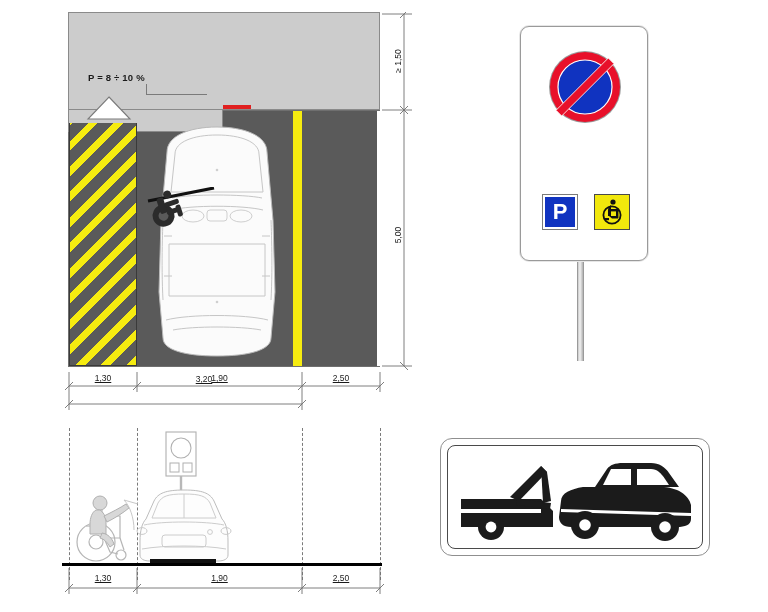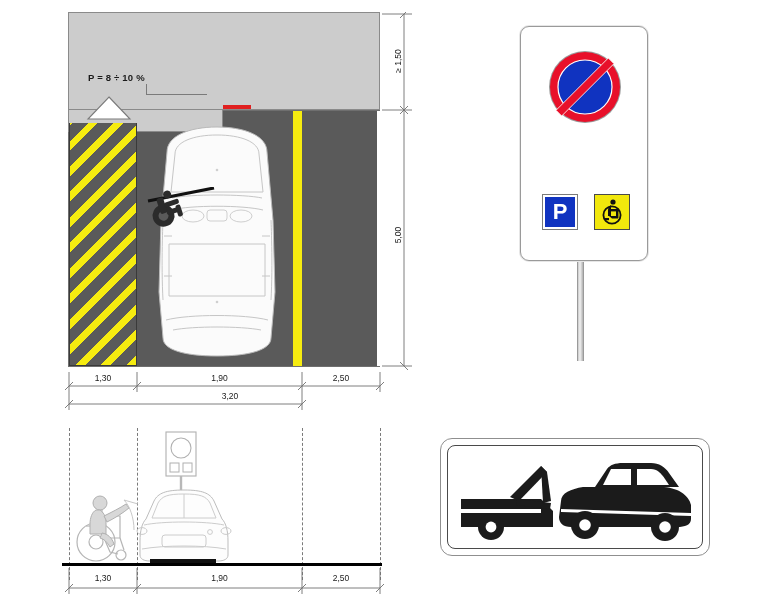--- a/index.html
+++ b/index.html
@@ -68,21 +68,21 @@
 
   
   #dim-vert{position:absolute;left:382px;top:12px;width:40px;height:358px;}
   .dimv-label{
     position:absolute;font-size:8.5px;color:#1a1a1a;
     transform:rotate(-90deg);transform-origin:center center;white-space:nowrap;
   }
 
   
   #dim-horiz-top{position:absolute;left:60px;top:370px;width:330px;height:44px;}
-  .dimh-label{position:absolute;font-size:8.5px;color:#1a1a1a;white-space:nowrap;text-align:center;}
+  .dimh-label{position:absolute;font-size:8.5px;color:#1a1a1a;white-space:nowrap;text-align:center;text-decoration:underline;}
 
   
   #elevation-view{position:absolute;left:60px;top:428px;width:330px;height:170px;}
   .ground-line{position:absolute;left:2px;top:135px;width:320px;height:3px;background:#000;}
   .dashed-v{position:absolute;width:0;border-left:1px dashed #7a7a7a;}
   #dim-horiz-bot{position:absolute;left:60px;top:568px;width:330px;height:30px;}
 
   
   #sign-assembly{position:absolute;left:508px;top:18px;width:170px;height:330px;}
   .sign-board{
@@ -224,21 +224,21 @@
         <line x1="73" y1="20" x2="81" y2="12"></line>
         <line x1="238" y1="20" x2="246" y2="12"></line>
         <line x1="316" y1="20" x2="324" y2="12"></line>
         <line x1="5" y1="38" x2="13" y2="30"></line>
         <line x1="238" y1="38" x2="246" y2="30"></line>
       </g>
     </svg>
     <div class="dimh-label" style="left:9px;top:3px;width:68px;">1,30</div>
     <div class="dimh-label" style="left:77px;top:3px;width:165px;">1,90</div>
     <div class="dimh-label" style="left:242px;top:3px;width:78px;">2,50</div>
-    <div class="dimh-label" style="left:9px;top:21px;width:270px;margin-left:26px;">3,20</div>
+    <div class="dimh-label" style="left:9px;top:4px;width:270px;">3,20</div>
   </div>
 
   <div id="elevation-view">
     <div class="dashed-v" style="left:9px;top:0;height:152px;"></div>
     <div class="dashed-v" style="left:77px;top:0;height:152px;"></div>
     <div class="dashed-v" style="left:242px;top:0;height:152px;"></div>
     <div class="dashed-v" style="left:320px;top:0;height:152px;"></div>
 
     <svg style="position:absolute;left:98px;top:2px;" width="44" height="136">
       <rect x="8" y="2" width="30" height="44" fill="#ffffff" stroke="#b0b0b0" stroke-width="1.1"></rect>

